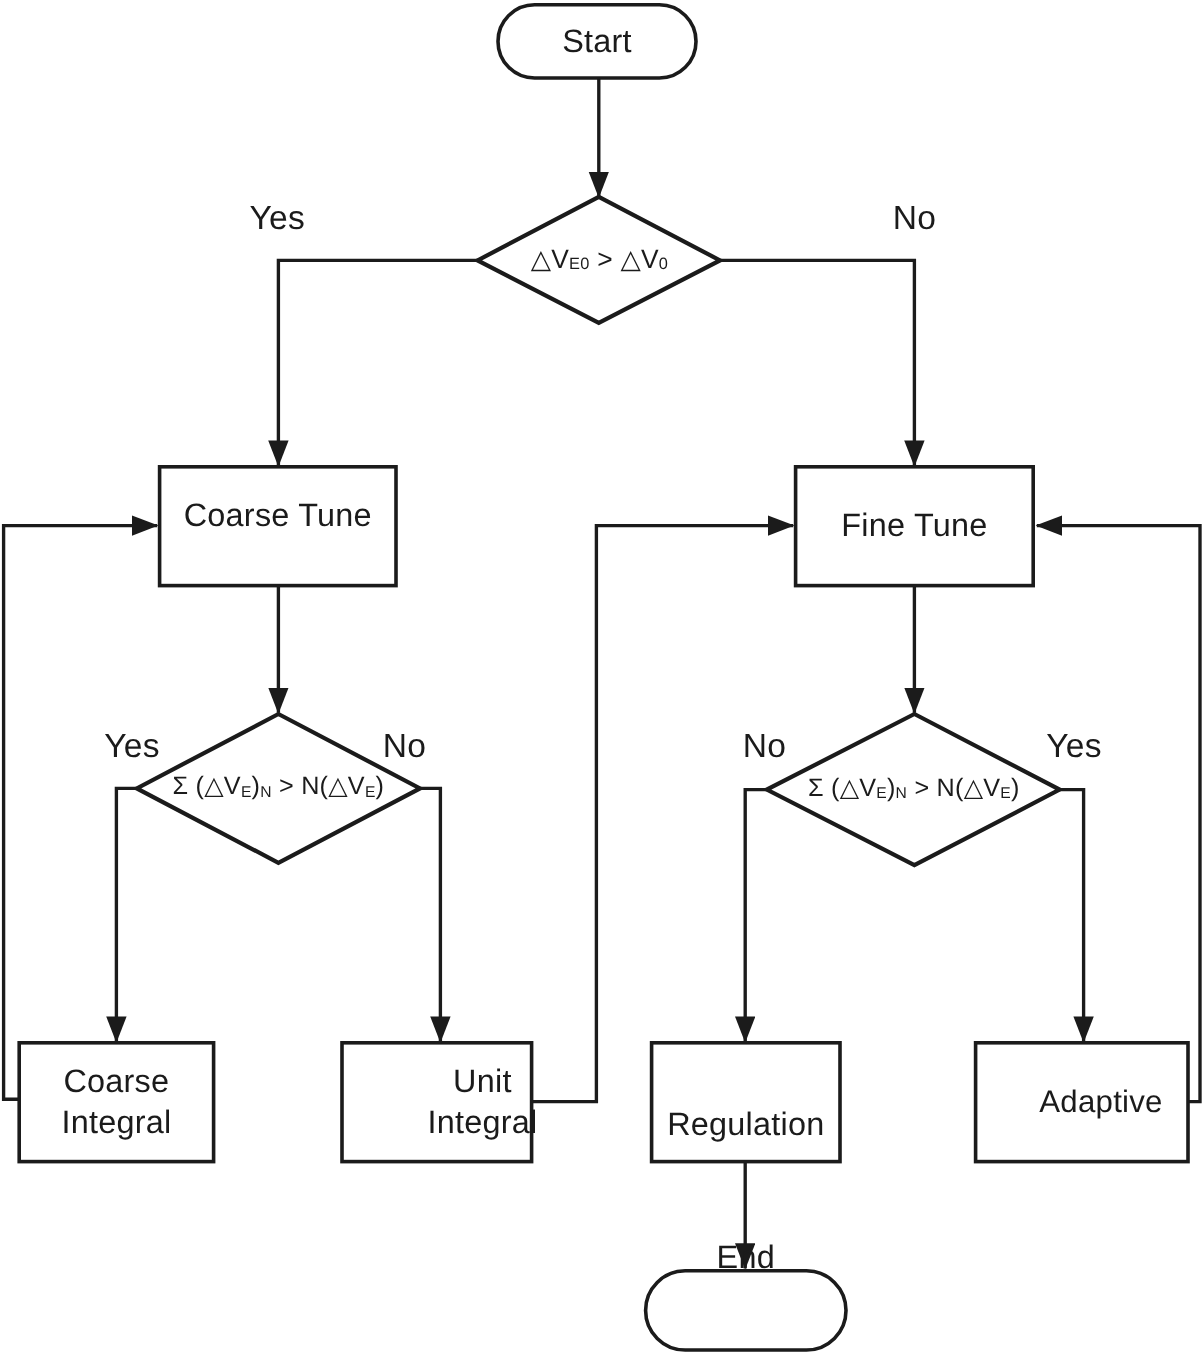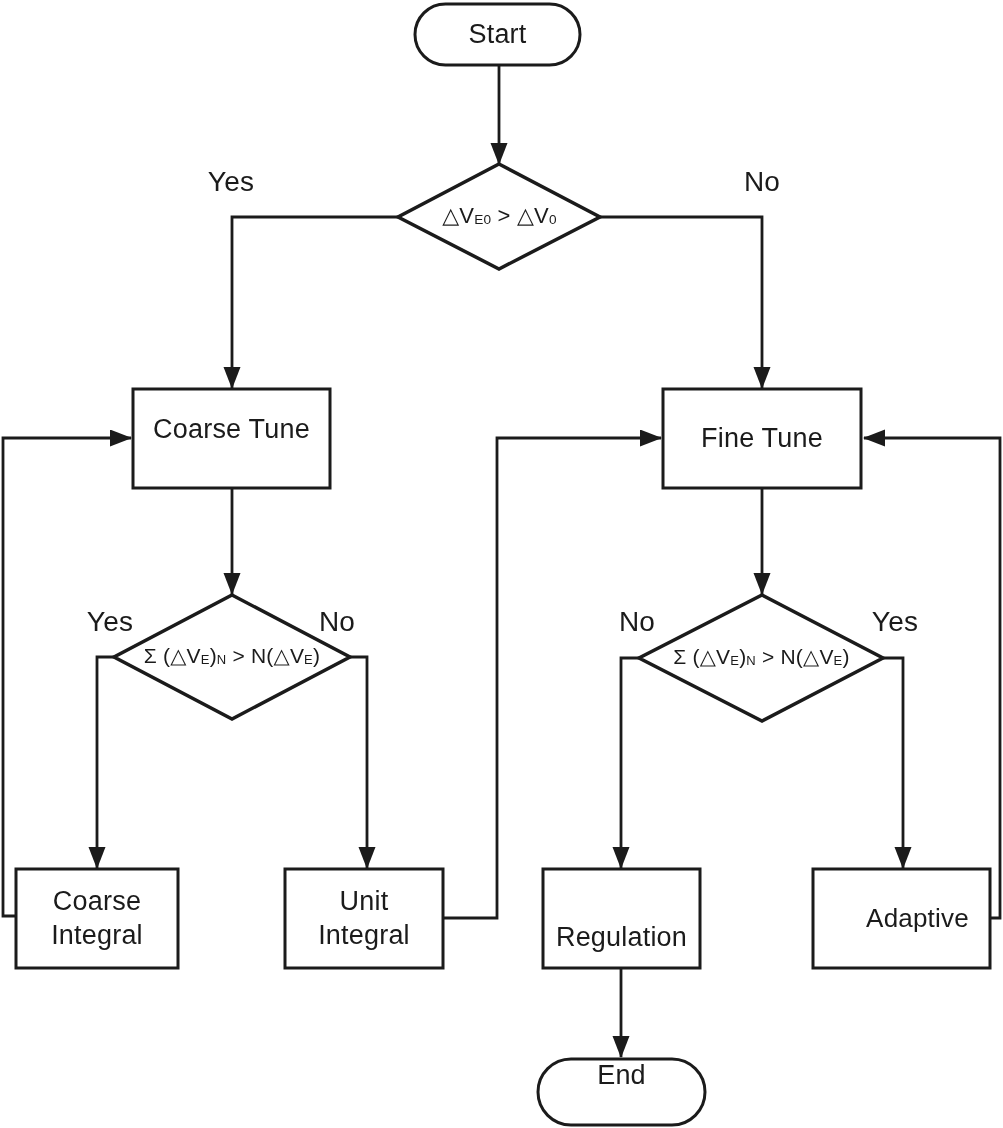--- a/index.html
+++ b/index.html
@@ -122,30 +122,30 @@
   <div class="lbl branch" style="left:587px; top:600px; width:100px; height:42px;">No</div>
   <div class="lbl branch" style="left:845px; top:600px; width:100px; height:42px;">Yes</div>
 
   <div class="lbl" style="left:16px; top:869px; width:162px; height:99px;">
     <div>
       <div>Coarse</div>
       <div>Integral</div>
     </div>
   </div>
 
-  <div class="lbl" style="left:285px; top:869px; width:158px; height:99px;">
+  <div class="lbl" style="left:285px; top:869px; width:158px; height:99px;padding-left:38px;">
     <div>
       <div>Unit</div>
       <div>Integral</div>
     </div>
   </div>
 
   <div class="lbl" style="left:543px; top:869px; width:157px; height:99px;margin-top:19px;">Regulation</div>
 
   <div class="lbl small" style="left:813px; top:869px; width:177px; height:99px;">
     <div>
       <div>Adaptive</div>
     </div>
   </div>
 
-  <div class="lbl" style="left:538px; top:1042px; width:167px; height:68px;">End</div>
+  <div class="lbl" style="left:538px; top:1015px; width:167px; height:68px;">End</div>
 
 </div>
 
 </body></html>

